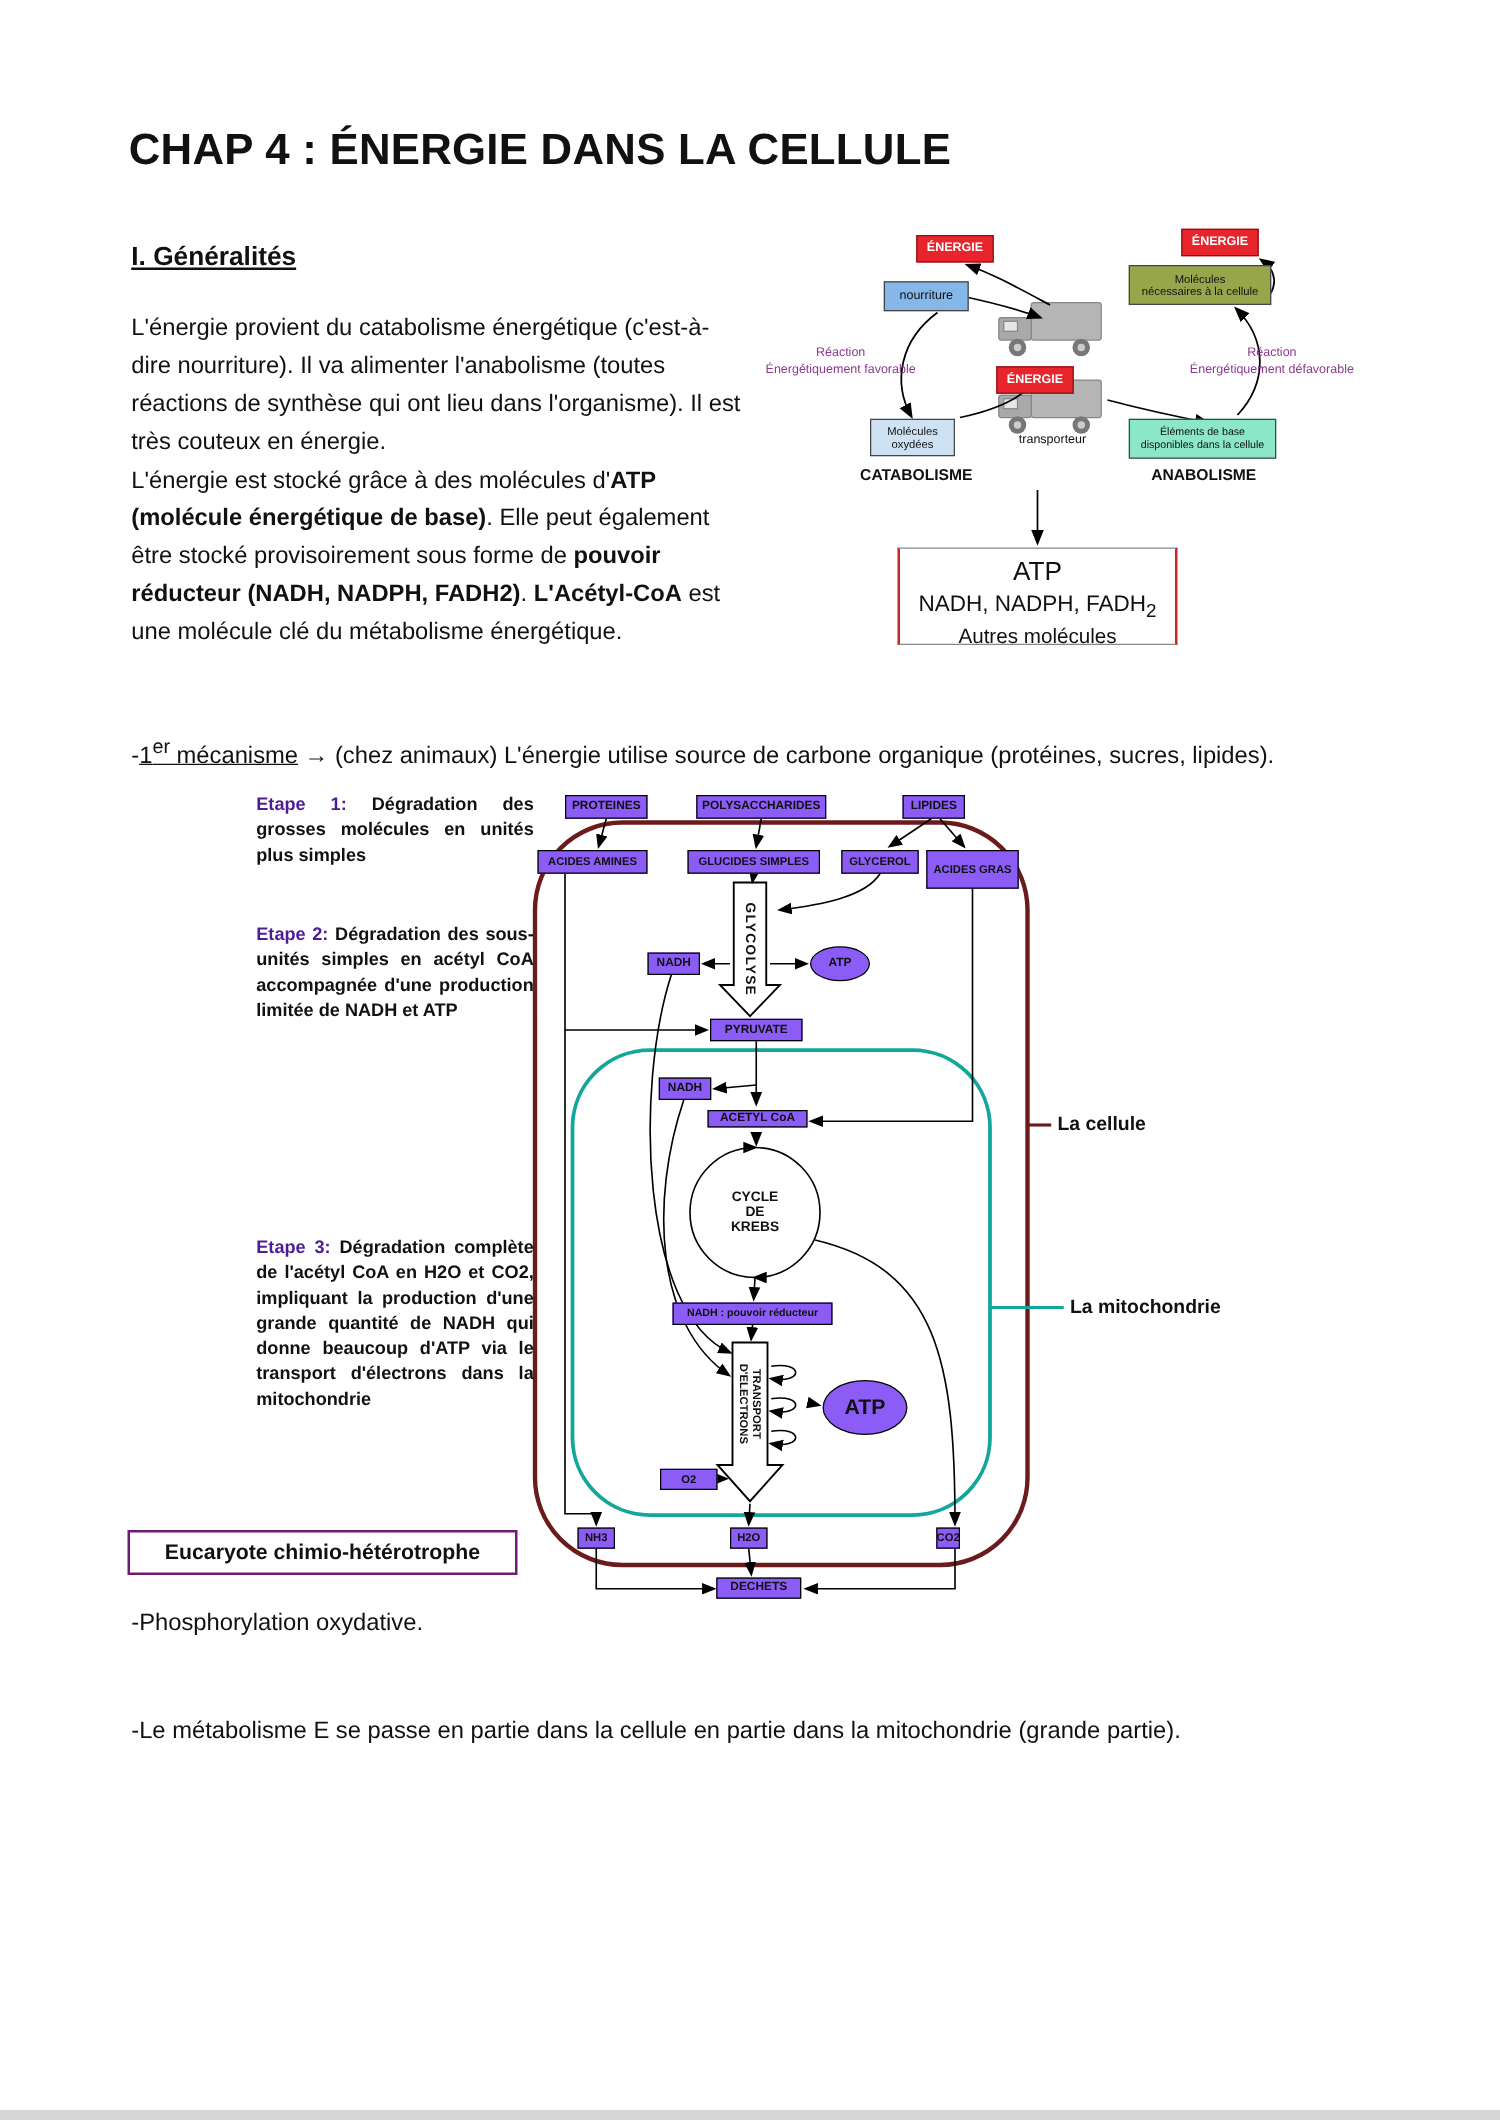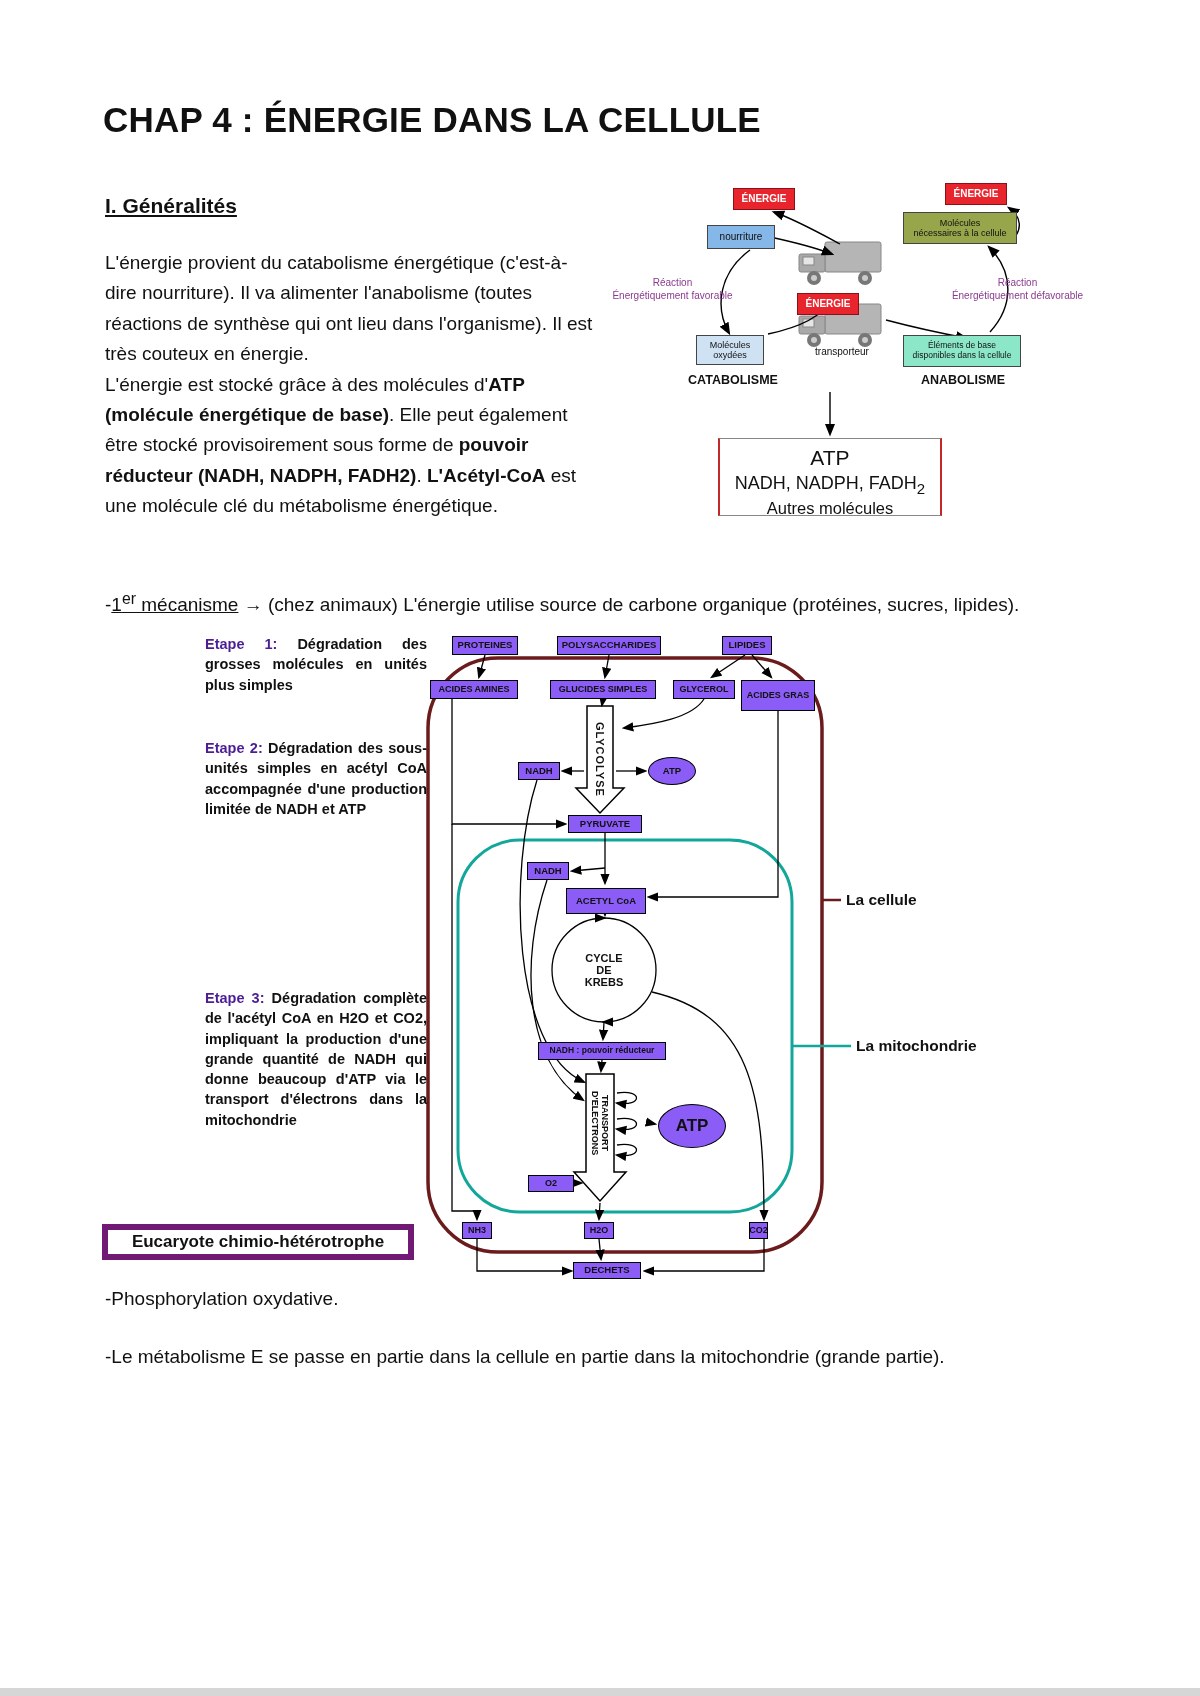--- a/index.html
+++ b/index.html
@@ -67,21 +67,21 @@
     position:absolute; writing-mode:vertical-rl; font-weight:bold; text-align:center;
     display:flex; align-items:center; justify-content:center; white-space:pre-line;
   }
   .etape {
     position:absolute; width:222px; font-size:14.5px; font-weight:bold; line-height:1.4;
     text-align:justify;
   }
   .etape-label { color:#4c1d95; }
   .side-label { position:absolute; font-weight:bold; font-size:15.5px; white-space:nowrap; }
   .eucaryote-box {
-    position:absolute; box-sizing:border-box; border:6px solid #701a75; background:#fff;
+    position:absolute; box-sizing:border-box; border:2px solid #701a75; background:#fff;
     display:flex; align-items:center; justify-content:center; font-size:17px; font-weight:bold;
   }
   .page-edge { position:absolute; left:0; top:1688px; width:1200px; height:8px; background:#d6d6d6; }
 </style>
 </head>
 <body>
 
 <div class="page">
 
   <h1 class="page-title">CHAP 4 : ÉNERGIE DANS LA CELLULE</h1>
@@ -216,21 +216,21 @@
     <div class="dbox small" style="left:450px; top:50px; width:106px; height:19px;">GLUCIDES SIMPLES</div>
     <div class="dbox small" style="left:573px; top:50px; width:62px; height:19px;">GLYCEROL</div>
     <div class="dbox small" style="left:641px; top:50px; width:74px; height:31px;">ACIDES GRAS</div>
 
     <div class="vtext" style="left:488px; top:82px; width:24px; height:94px; font-size:11px; letter-spacing:1px;">GLYCOLYSE</div>
 
     <div class="dbox" style="left:418px; top:132px; width:42px; height:18px;">NADH</div>
     <div class="dbox ellipse" style="left:548px; top:127px; width:48px; height:28px;">ATP</div>
     <div class="dbox" style="left:468px; top:185px; width:74px; height:18px;">PYRUVATE</div>
     <div class="dbox" style="left:427px; top:232px; width:42px; height:18px;">NADH</div>
-    <div class="dbox" style="left:466px; top:258px; width:80px; height:26px;">ACETYL CoA</div>
+    <div class="dbox" style="left:466px; top:258px; width:80px; height:14px;">ACETYL CoA</div>
 
     <div class="dbox no-border pre" style="left:454px; top:312px; width:100px; height:56px; font-size:11px;">CYCLE
 DE
 KREBS</div>
 
     <div class="dbox tiny" style="left:438px; top:412px; width:128px; height:18px;">NADH : pouvoir réducteur</div>
 
     <div class="vtext" style="left:484px; top:448px; width:32px; height:90px; font-size:9px;">TRANSPORT
 D'ELECTRONS</div>
 
@@ -242,16 +242,16 @@
     <div class="dbox small" style="left:649px; top:592px; width:19px; height:17px;">CO2</div>
     <div class="dbox" style="left:473px; top:632px; width:68px; height:17px;">DECHETS</div>
 
     <div class="side-label" style="left:746px; top:261px;">La cellule</div>
     <div class="side-label" style="left:756px; top:407px;">La mitochondrie</div>
 
     <div class="eucaryote-box" style="left:2px; top:594px; width:312px; height:36px;">Eucaryote chimio-hétérotrophe</div>
   </div>
 
   <div class="footer-line" style="top:1288px;">-Phosphorylation oxydative.</div>
-  <div class="footer-line" style="top:1346px;">-Le métabolisme E se passe en partie dans la cellule en partie dans la mitochondrie (grande partie).</div>
+  <div class="footer-line" style="top:1374px;">-Le métabolisme E se passe en partie dans la cellule en partie dans la mitochondrie (grande partie).</div>
 
   <div class="page-edge"></div>
 </div>
 
 </body></html>

